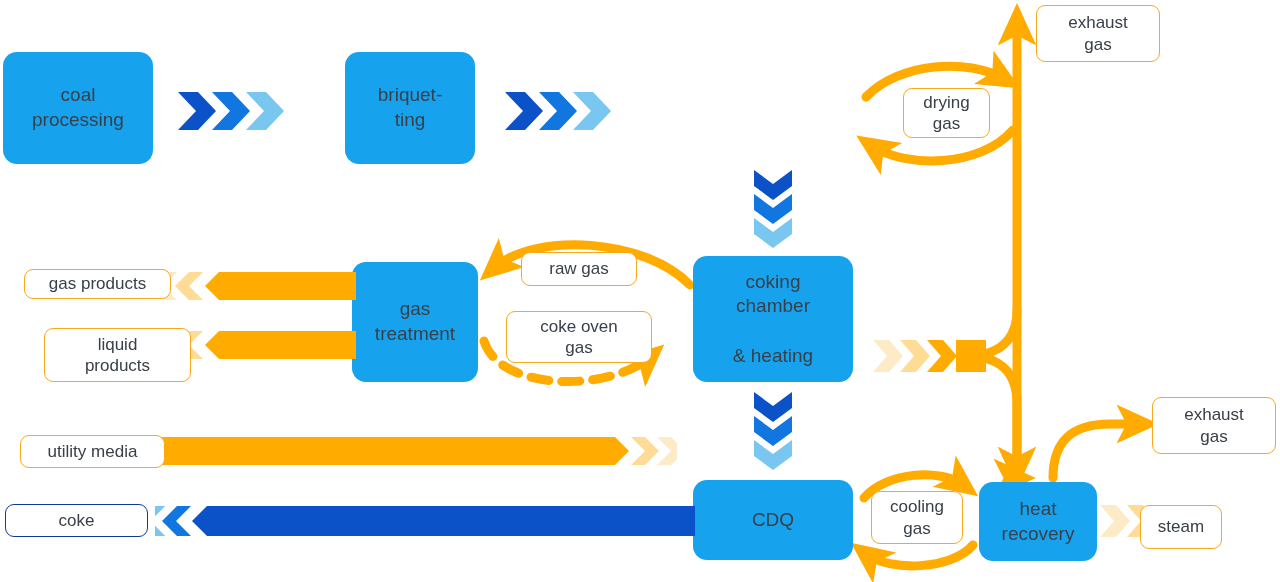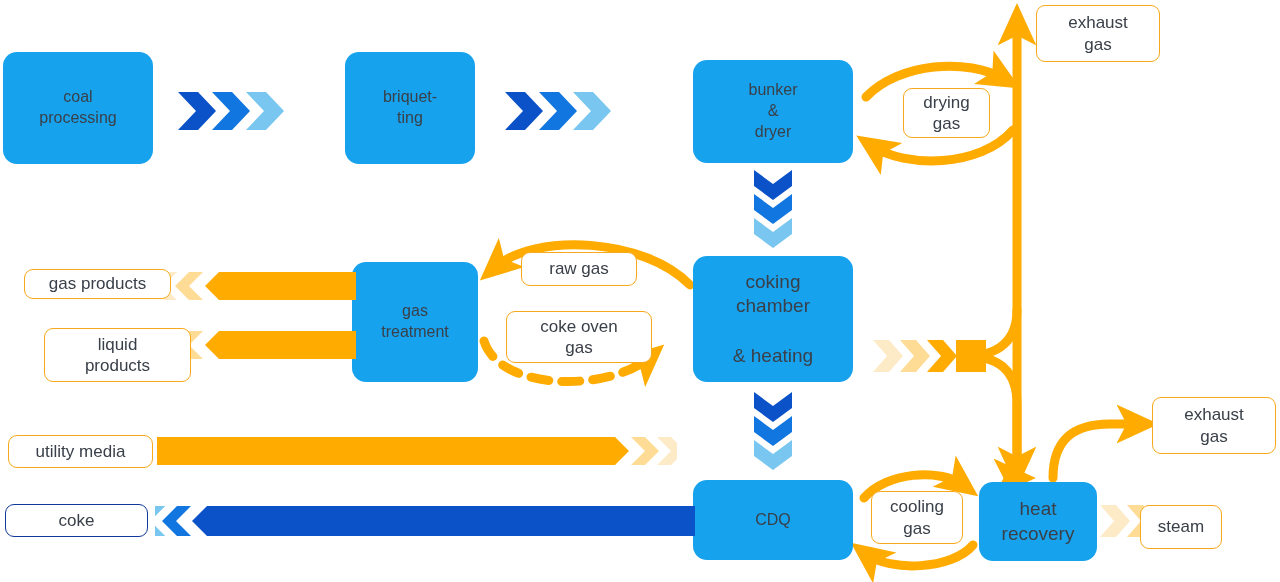--- a/index.html
+++ b/index.html
@@ -23,21 +23,21 @@
   
   .proc{
     position:absolute;
     background:#17A2EE;
     border-radius:14px;
     color:#3A4049;
     display:flex;
     align-items:center;
     justify-content:center;
     text-align:center;
-    font-size:16px;
+    font-size:19px;
     line-height:1.30;
     box-sizing:border-box;
     padding:4px 6px;
     white-space:pre-line;
   }
   
   .lbl{
     position:absolute;
     background:#ffffff;
     border:1.6px solid #F8A81B;
@@ -110,23 +110,20 @@
       <path d="M1053,478 C1053,438 1075,424 1110,424 L1140,424" fill="none" stroke="#FFAB00" stroke-width="9" stroke-linecap="round" marker-end="url(#ah-orange)"></path>
     </g>
   </svg>
 
   <div class="proc" style="left:3px;top:52px;width:150px;height:112px;">coal
 processing</div>
 
   <div class="proc" style="left:345px;top:52px;width:130px;height:112px;">briquet-
 ting</div>
 
-  <div class="proc" style="left:693px;top:60px;width:160px;height:103px;">bunker
-&amp;
-dryer</div>
 
   <div class="proc" style="left:352px;top:262px;width:126px;height:120px;">gas
 treatment</div>
 
   <div class="proc" style="left:693px;top:256px;width:160px;height:126px;font-size:19px;">coking
 chamber
 
 &amp; heating</div>
 
   <div class="proc" style="left:693px;top:480px;width:160px;height:80px;">CDQ</div>
@@ -252,21 +249,21 @@
 
   <div class="lbl" style="left:506px;top:311px;width:146px;height:52px;text-align:center;">coke oven
 gas</div>
 
   <div class="lbl" style="left:8px;top:328px;width:147px;height:54px;margin-left:36px;">liquid
 products</div>
 
   <div class="lbl" style="left:1152px;top:397px;width:124px;height:57px;">exhaust
 gas</div>
 
-  <div class="lbl" style="left:8px;top:435px;width:145px;height:33px;">utility media</div>
+  <div class="lbl" style="left:20px;top:435px;width:145px;height:33px;">utility media</div>
 
   <div class="lbl" style="left:871px;top:491px;width:92px;height:53px;">cooling
 gas</div>
 
   <div class="lbl navy" style="left:5px;top:504px;width:143px;height:33px;">coke</div>
 
   <div class="lbl" style="left:1140px;top:505px;width:82px;height:44px;text-align:right;">steam</div>
 
 </div>
 

